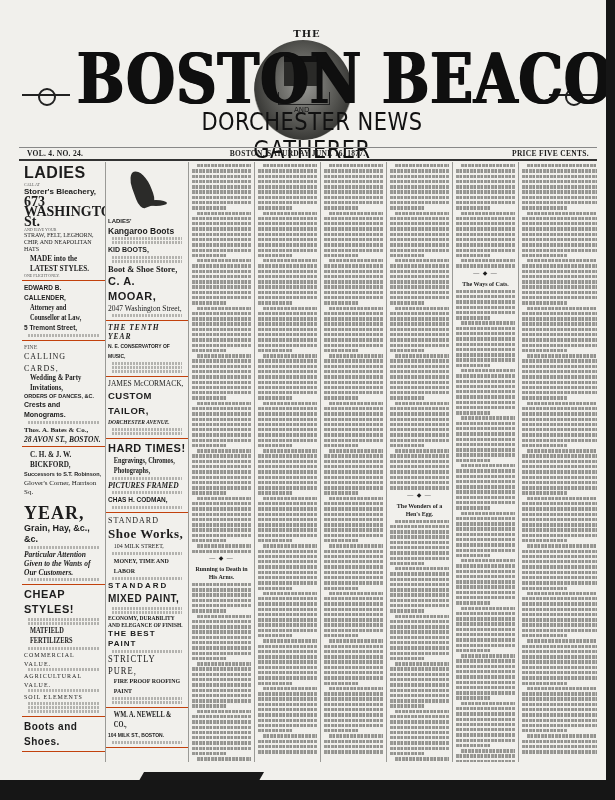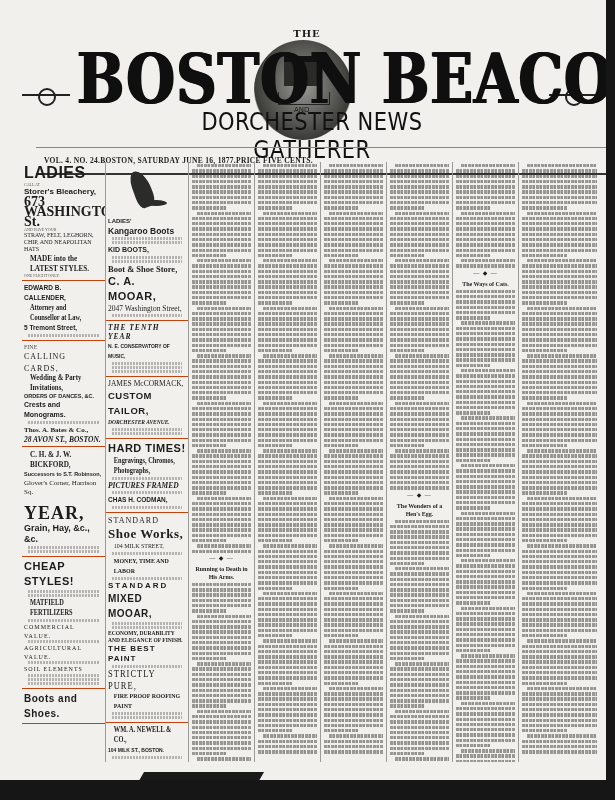--- a/index.html
+++ b/index.html
@@ -17,21 +17,21 @@
 .mast-vignette{position:absolute;left:232px;top:12px;width:98px;height:100px;border-radius:50%;background:radial-gradient(ellipse at 50% 45%,#9a9a96 0%,#5c5c58 45%,#3a3a37 70%,#d6d5d0 72%,transparent 74%)}
 .mast-lighthouse{position:absolute;left:262px;top:28px;width:38px;height:30px;background:#2a2a28;border-top:6px solid #111}
 .mast-lighthouse:after{content:"";position:absolute;left:-6px;top:30px;width:50px;height:12px;border:1px solid #222;border-top:none}
 .mast-sub{position:absolute;left:120px;top:84px;width:340px;font-family:"DejaVu Sans",sans-serif;font-size:21px;letter-spacing:0.5px;color:#111;transform:scaleY(1.15)}
 .mast-and{position:absolute;left:272px;top:78px;font-size:7px;font-family:"DejaVu Sans",sans-serif}
 .flourish{position:absolute;top:60px;width:48px;height:14px}
 .flourish:before{content:"";position:absolute;left:0;top:6px;width:48px;height:2px;background:#222}
 .flourish:after{content:"";position:absolute;left:16px;top:0;width:14px;height:14px;border:2px solid #222;border-radius:50%}
 .fl-left{left:0}
 .fl-right{right:0}
-.dateline{position:absolute;left:36px;top:147px;width:578px;height:28px;border-top:1px solid #888;border-bottom:2px solid #333;font-size:7.5px;font-weight:bold;display:flex;justify-content:flex-start;align-items:center;padding:0 8px;letter-spacing:0.3px}
+.dateline{position:absolute;left:19px;top:147px;width:578px;height:14px;border-top:1px solid #888;border-bottom:2px solid #333;font-size:7.5px;font-weight:bold;display:flex;justify-content:space-between;align-items:center;padding:0 8px;letter-spacing:0.3px}
 .cols{position:absolute;left:22px;top:162px;width:578px;height:600px;display:flex}
 .col{height:600px;border-right:1px solid #9a9a96;overflow:hidden;position:relative}
 .col:last-child{border-right:none}
 .c1{width:84px}.c2{width:83px}.c3{width:66px}.c4{width:66px}.c5{width:66px}.c6{width:66px}.c7{width:66px}.c8{width:81px}
 .ad{text-align:left;padding:2px 2px;border-bottom:1px solid #c2410c}
 .ad .big{font-family:"Liberation Sans",sans-serif;font-weight:bold;font-size:13px;line-height:15px;letter-spacing:0.5px}
 .ad .med{font-weight:bold;font-size:14px;line-height:10px}
 .ad .medsans{font-family:"Liberation Sans",sans-serif;font-weight:bold;font-size:8px;line-height:10px}
 .ad .wide{font-size:9.5px;letter-spacing:1px;line-height:11px;transform:scaleY(1.1)}
 .ad .huge{font-size:18px;font-weight:bold;line-height:20px;letter-spacing:1px}
@@ -101,20 +101,21 @@
         <div class="med" style="font-size:7px">Thos. A. Bates &amp; Co.,</div>
         <div class="it">28 AVON ST., BOSTON.</div>
       </div>
       <div class="ad">
         <div class="cond" style="font-size:8.5px">C. H. &amp; J. W. BICKFORD,</div>
         <div class="medsans" style="font-size:5.5px">Successors to S.T. Robinson,</div>
         <div style="font-size:7px;line-height:9px">Glover's Corner, Harrison Sq.</div>
         <div class="huge" style="margin-top:6px">YEAR,</div>
         <div class="medsans" style="font-size:9px;line-height:11px">Grain, Hay, &amp;c., &amp;c.</div>
         <div class="fill"></div>
+        <div class="it">Particular Attention Given to the Wants of Our Customers.</div>
         <div class="fill"></div>
       </div>
       <div class="ad">
         <div class="big" style="font-size:11px">CHEAP STYLES!</div>
         <div class="fill"></div>
           <div class="fill"></div>
         <div class="cond" style="font-size:7.5px">MATFIELD FERTILIZERS</div>
         <div class="fill"></div>
         <div class="wide" style="font-size:6px;line-height:8px">COMMERCIAL VALUE.</div>
         <div class="fill"></div>
@@ -171,21 +172,21 @@
         <div class="fill"></div>
       </div>
       <div class="ad">
         <div class="wide" style="font-size:8px">STANDARD</div>
         <div class="big" style="font-family:'Liberation Serif',serif;font-size:13px">Shoe Works,</div>
         <div class="cond" style="font-size:7px;font-weight:normal">104 MILK STREET,</div>
         <div class="fill"></div>
         <div class="cond" style="font-size:7px">MONEY, TIME AND LABOR</div>
         <div class="fill"></div>
         <div class="medsans" style="letter-spacing:2px">STANDARD</div>
-        <div class="big" style="font-size:10px">MIXED MOOAR,</div>
+        <div class="big" style="font-size:10px">MIXED PAINT,</div>
         <div class="fill"></div>
           <div class="fill"></div>
         <div class="med" style="font-size:5.5px;line-height:7px">ECONOMY, DURABILITY AND ELEGANCE OF FINISH.</div>
         <div class="medsans" style="letter-spacing:1px">THE BEST PAINT</div>
         <div class="fill"></div>
         <div class="wide" style="font-size:8.5px">STRICTLY PURE,</div>
         <div class="cond" style="font-size:7px">FIRE PROOF ROOFING PAINT</div>
         <div class="fill"></div>
           <div class="fill"></div>
       </div>

